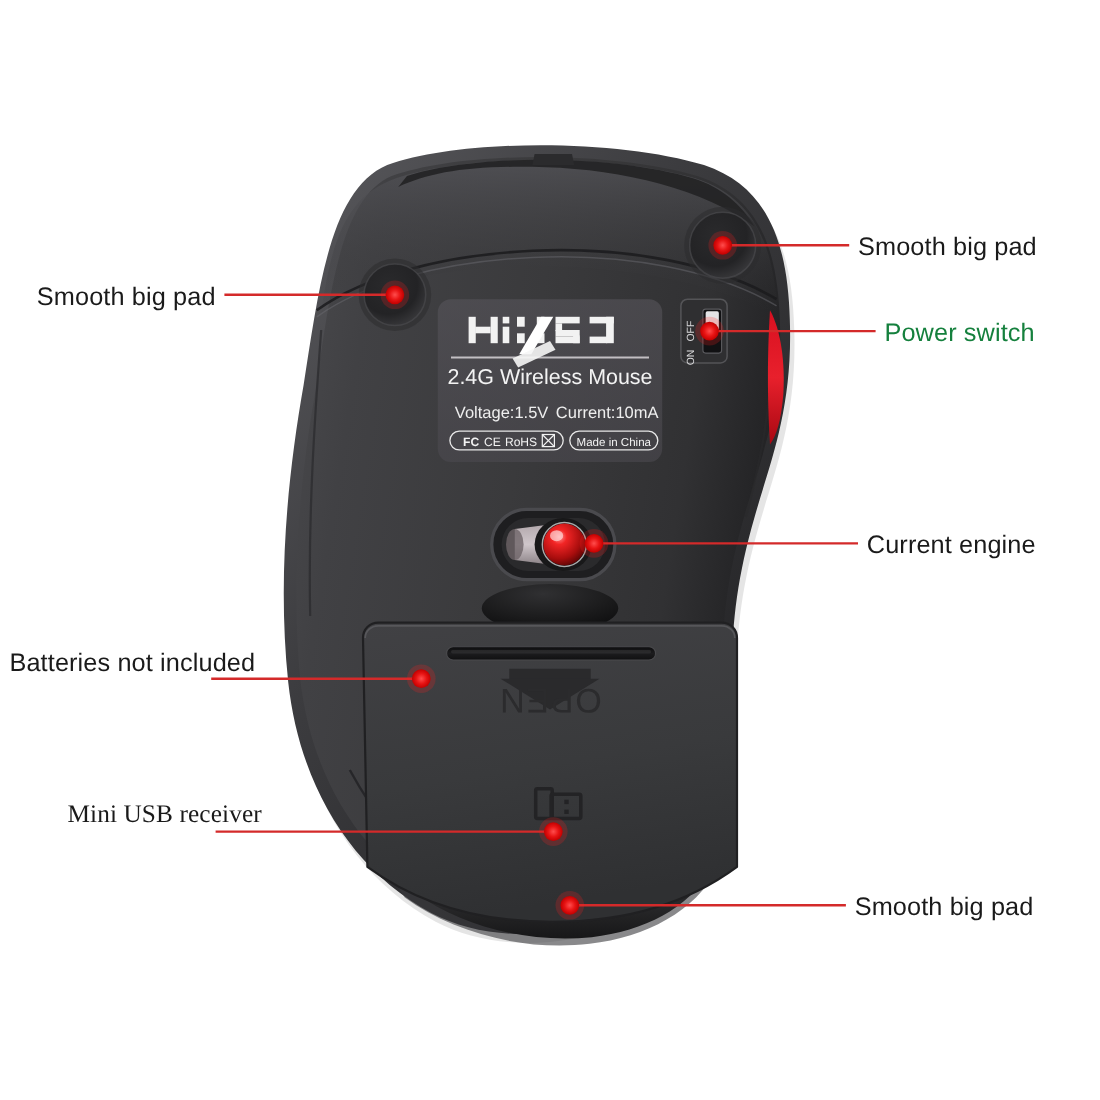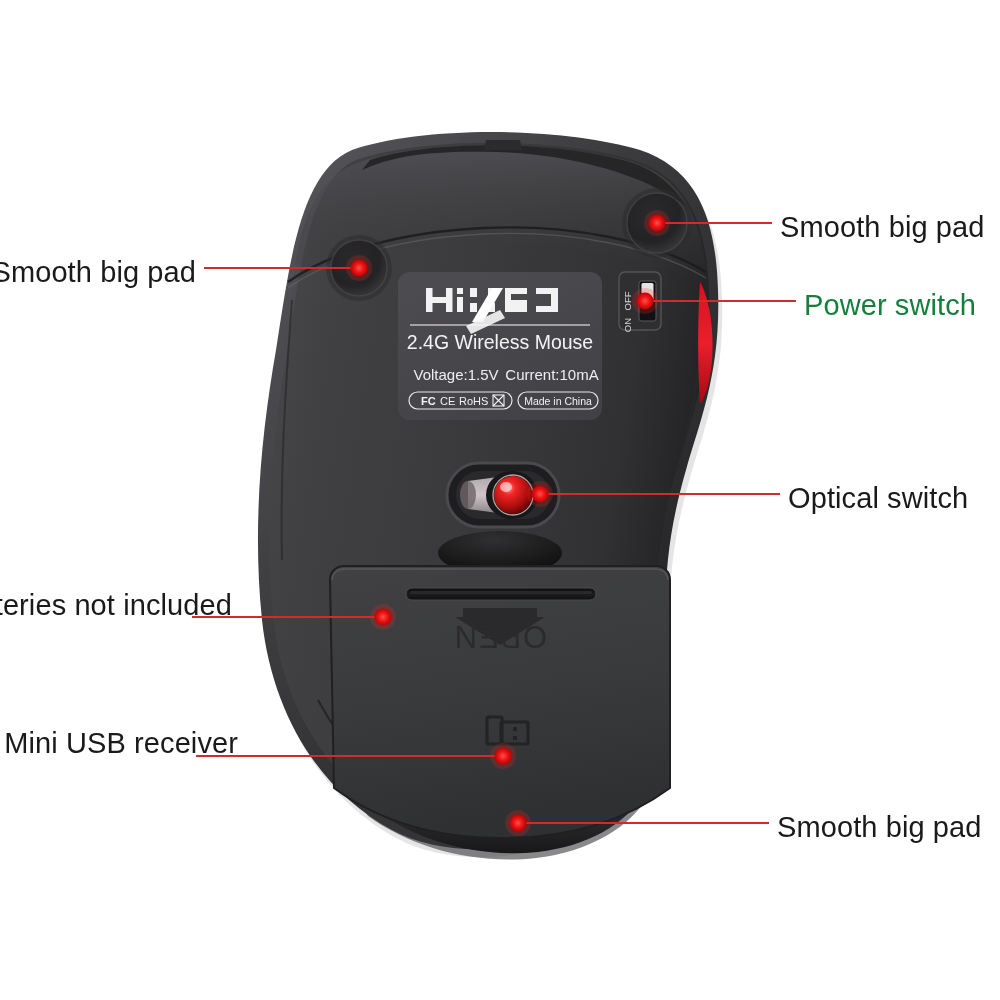--- a/index.html
+++ b/index.html
@@ -19,21 +19,21 @@
   }
   #art {
     position: absolute;
     left: 0; top: 0;
     width: 1000px;
     height: 1000px;
   }
   .callout-label {
     position: absolute;
     font-family: "Liberation Sans", sans-serif;
-    font-size: 29px;
+    font-size: 23px;
     color: #1a1a1a;
     white-space: nowrap;
     letter-spacing: 0.1px;
   }
   .cl-right { text-align: left; }
   .cl-left  { text-align: right; transform: translateX(-100%); }
 </style>
 </head>
 <body>
 
@@ -306,19 +306,19 @@
           <circle cx="518" cy="823" r="13" fill="#ff2020" opacity="0.22"></circle>
           <circle cx="518" cy="823" r="8.5" fill="url(#dotGlow)"></circle>
         </g>
       </g>
   </svg>
 
   <div id="label-layer">
       <div class="callout-label cl-right" style="left: 780px; top: 211px; color: rgb(26, 26, 26);">Smooth big pad</div>
       <div class="callout-label cl-left" style="left: 196px; top: 256px; color: rgb(26, 26, 26);">Smooth big pad</div>
       <div class="callout-label cl-right" style="left: 804px; top: 289px; color: #15803d;">Power switch</div>
-      <div class="callout-label cl-right" style="left: 788px; top: 482px; color: rgb(26, 26, 26);">Optical switch</div>
+      <div class="callout-label cl-right" style="left: 788px; top: 482px; color: rgb(26, 26, 26);">Current engine</div>
       <div class="callout-label cl-left" style="left: 232px; top: 589px; color: rgb(26, 26, 26);">Batteries not included</div>
-      <div class="callout-label cl-left" style="left: 238px; top: 727px; color: rgb(26, 26, 26);">Mini USB receiver</div>
+      <div class="callout-label cl-left" style="left: 238px; top: 727px; color: rgb(26, 26, 26); font-family: Liberation Serif, serif;">Mini USB receiver</div>
       <div class="callout-label cl-right" style="left: 777px; top: 811px; color: rgb(26, 26, 26);">Smooth big pad</div>
     </div>
 
 </div>
 
 </body></html>

